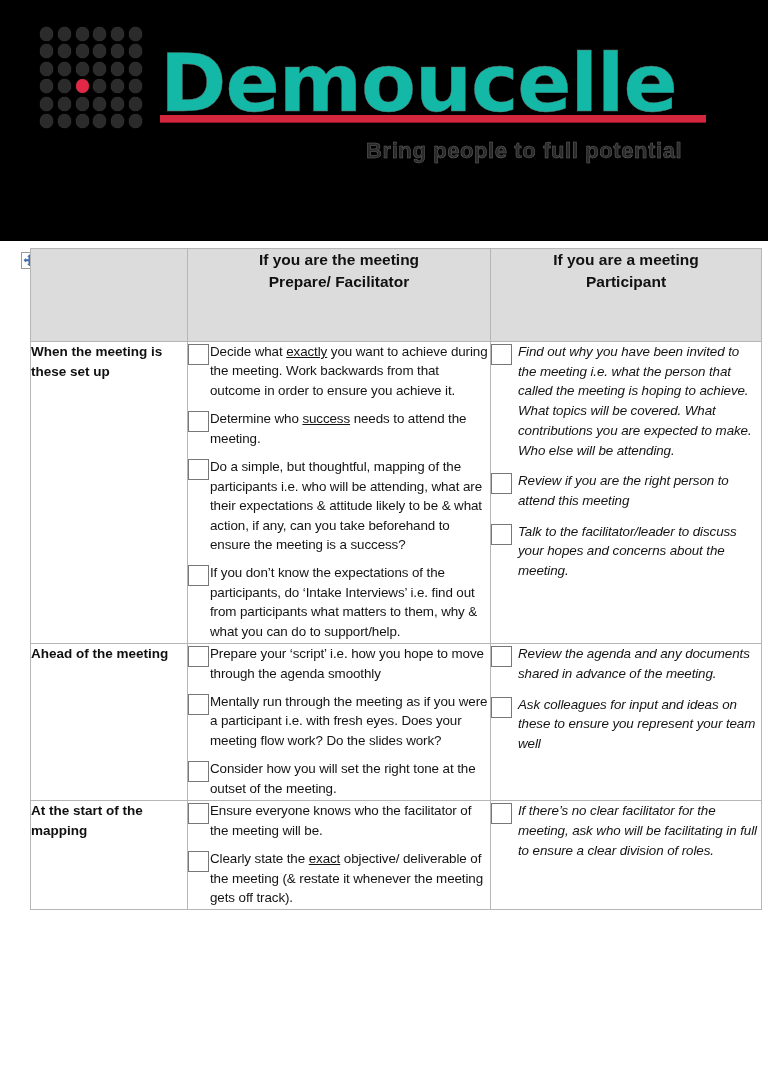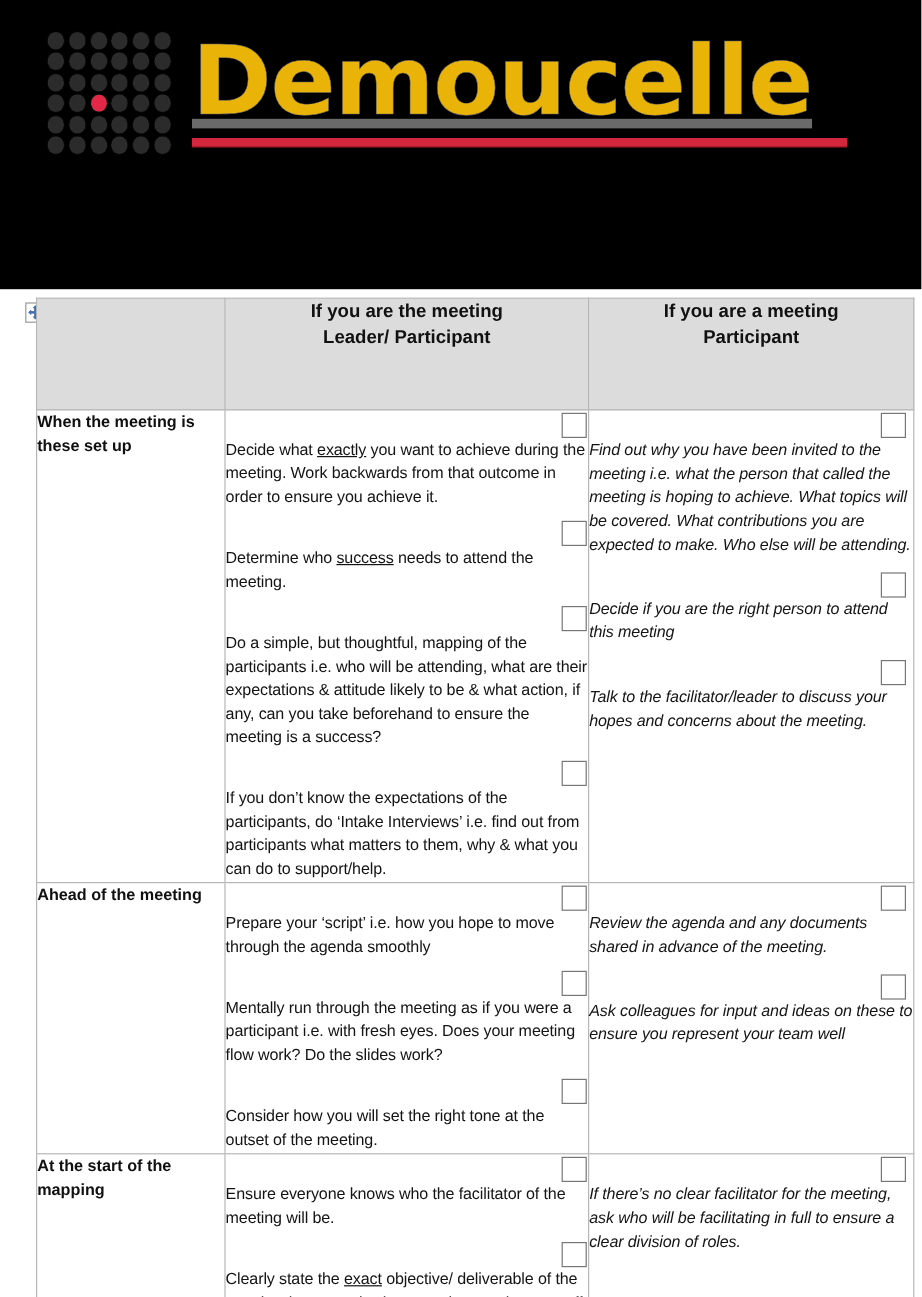--- a/index.html
+++ b/index.html
@@ -56,30 +56,29 @@
   .wordmark {
     position: absolute;
     left: 160px;
     top: 18px;
     width: 560px;
     height: 100px;
   }
   .wordmark-main {
     position: absolute;
     left: 0;
-    top: 0;
+    top: 16px;
     font-family: "DejaVu Sans", sans-serif;
     font-weight: bold;
     font-size: 80px;
     line-height: 100px;
     letter-spacing: -1px;
-    color: #eab308;
+    color: #14b8a6;
     -webkit-text-stroke: 0.4px #6a6a6a;
     white-space: nowrap;
-    text-decoration: underline;
   }
   .wordmark-top {
     position: absolute;
     left: 82px;
     top: 6px;
     font-family: "Liberation Sans", sans-serif;
     font-weight: bold;
     font-size: 21px;
     letter-spacing: 2.2px;
     color: #303030;
@@ -161,23 +160,22 @@
     line-height: 1.45;
     color: #101010;
   }
 
   .items-cell {
     padding: 8px 8px 10px 6px;
   }
 
   .check-item {
     display: flex;
-    align-items: flex-end;
+    align-items: flex-start;
     margin-bottom: 9px;
-    flex-direction: column;
   }
   .check-item:last-child { margin-bottom: 2px; }
 
   .checkbox {
     flex: 0 0 auto;
     width: 19px;
     height: 19px;
     border: 1.4px solid #777777;
     background: #ffffff;
     margin-top: 2px;
@@ -312,40 +310,41 @@
         <div class="dot"></div>
       </div>
     </div>
 
   <div class="wordmark">
     <div class="wordmark-main">Demoucelle</div>
   </div>
 
   <div class="red-rule"></div>
 
+  <div class="tagline">Bring people to full potential</div>
 </div>
 
 <div class="table-handle">
   <svg width="13" height="13" viewBox="0 0 13 13">
     <path d="M6.5 0.6 L8.3 2.6 H7.2 V5.6 H10.2 V4.5 L12.2 6.3 L10.2 8.1 V7.0 H7.2 V10.0 H8.3 L6.5 12.0 L4.7 10.0 H5.8 V7.0 H2.8 V8.1 L0.8 6.3 L2.8 4.5 V5.6 H5.8 V2.6 H4.7 Z" fill="#3f76c4" stroke="#2b5696" stroke-width="0.5"></path>
   </svg>
 </div>
 
 <table class="doc-table">
   <colgroup>
     <col class="col-cat">
       <col class="col-lead">
       <col class="col-part">
   </colgroup>
   <thead>
     <tr>
       <th class="head-cell blank"></th>
       <th class="head-cell">
         <div>If you are the meeting</div>
-        <div>Leader/ Participant</div>
+        <div>Prepare/ Facilitator</div>
       </th>
       <th class="head-cell">
         <div>If you are a meeting</div>
         <div>Participant</div>
       </th>
     </tr>
   </thead>
   <tbody>
       <tr>
         <td class="cat-cell">When the meeting is these set up</td>
@@ -367,21 +366,21 @@
             <div class="item-text">If you don’t know the expectations of the participants, do ‘Intake Interviews’ i.e. find out from participants what matters to them, why &amp; what you can do to support/help.</div>
           </div>
         </td>
         <td class="items-cell participant">
           <div class="check-item">
             <div class="checkbox"></div>
             <div class="item-text">Find out why you have been invited to the meeting i.e. what the person that called the meeting is hoping to achieve. What topics will be covered. What contributions you are expected to make. Who else will be attending.</div>
           </div>
           <div class="check-item">
             <div class="checkbox"></div>
-            <div class="item-text">Decide if you are the right person to attend this meeting</div>
+            <div class="item-text">Review if you are the right person to attend this meeting</div>
           </div>
           <div class="check-item">
             <div class="checkbox"></div>
             <div class="item-text">Talk to the facilitator/leader to discuss your hopes and concerns about the meeting.</div>
           </div>
         </td>
       </tr>
       <tr>
         <td class="cat-cell">Ahead of the meeting</td>
         <td class="items-cell">

